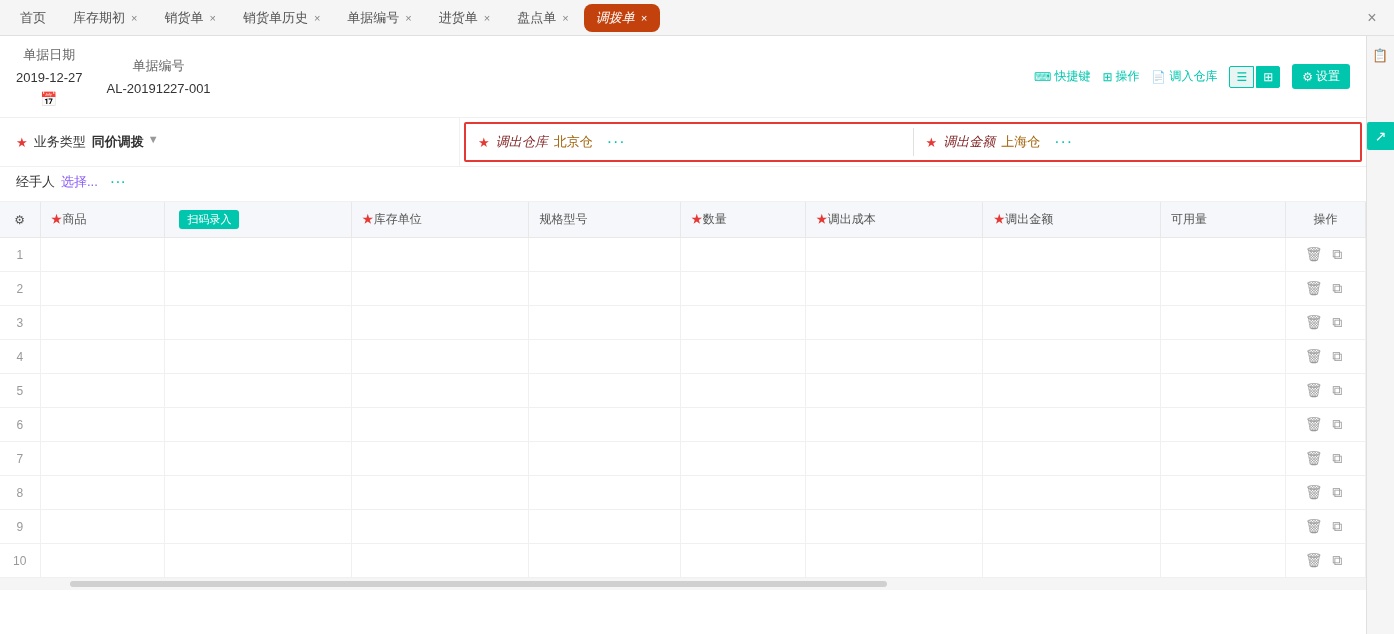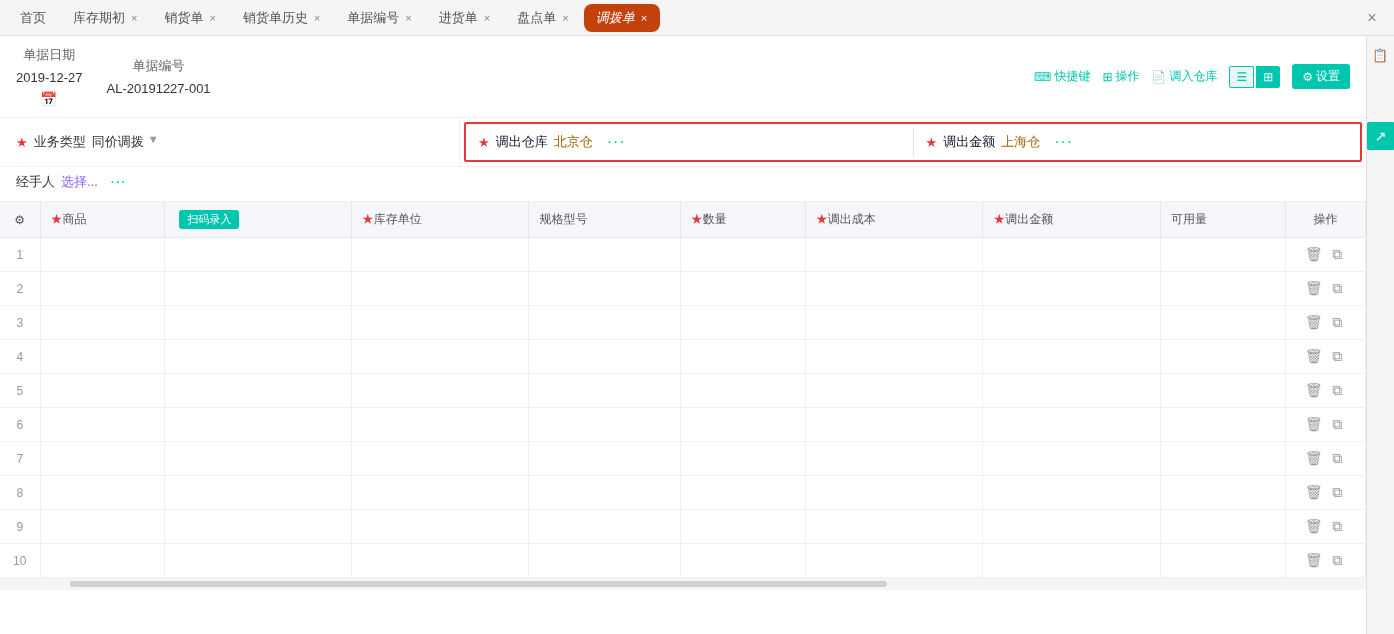--- a/index.html
+++ b/index.html
@@ -103,33 +103,34 @@
       border-radius: 2px;
       display: flex; align-items: center;
       padding: 4px 12px;
       gap: 0;
     }
     .warehouse-field {
       display: flex; align-items: center; gap: 6px;
       flex: 1;
     }
     .warehouse-field .req { color: #e53935; }
-    .warehouse-field .wh-label { color: #0f172a; }
+    .warehouse-field .wh-label { color: #7f1d1d; font-style: italic; }
     .warehouse-field .wh-value { color: #a16207; font-weight: 500; }
     .more-btn { color: #00c6ae; cursor: pointer; font-size: 16px; letter-spacing: 1px; margin: 0 8px; }
     .wh-divider { width: 1px; background: #e0e0e0; height: 28px; margin: 0 12px; }
 
     
     .biz-type {
       display: flex; align-items: center; gap: 6px;
     }
     .biz-type .req { color: #e53935; }
     .biz-type-select {
       display: flex; align-items: flex-start; gap: 4px;
       cursor: pointer;
+      font-weight: bold;
     }
     .biz-type-value { color: #333; }
     .dropdown-arrow { color: #999; font-size: 11px; }
 
     
     .handler-row {
       display: flex; align-items: center;
       padding: 6px 16px 10px;
       border-bottom: 1px solid #f0f0f0;
     }

